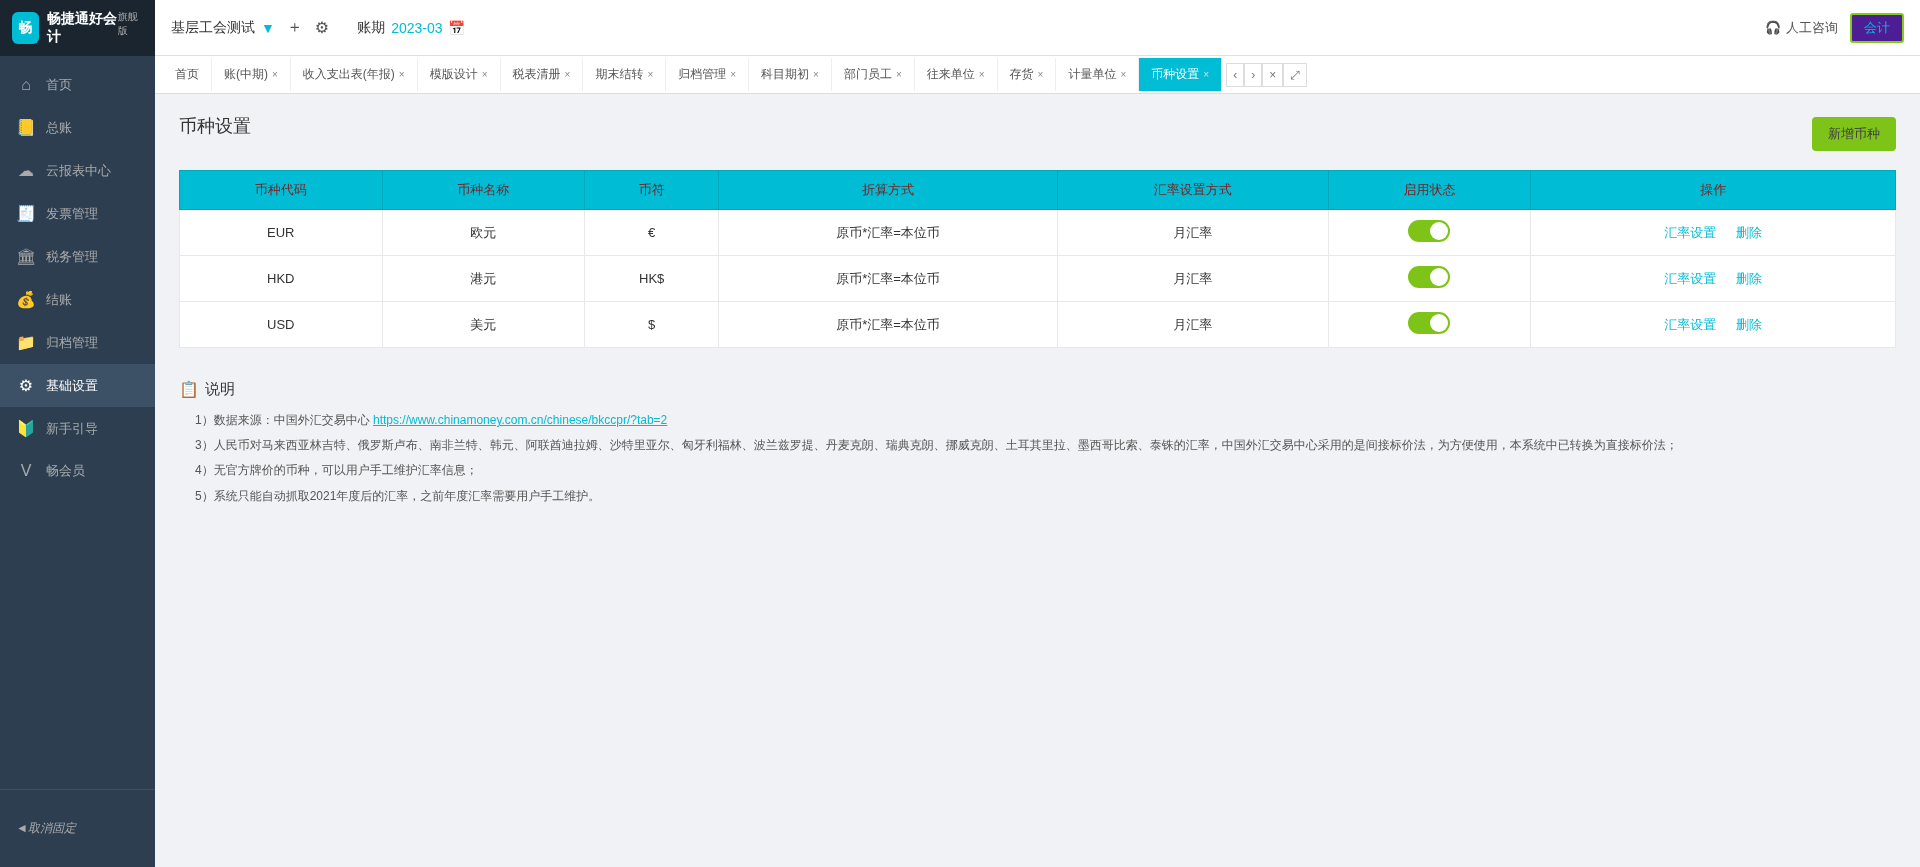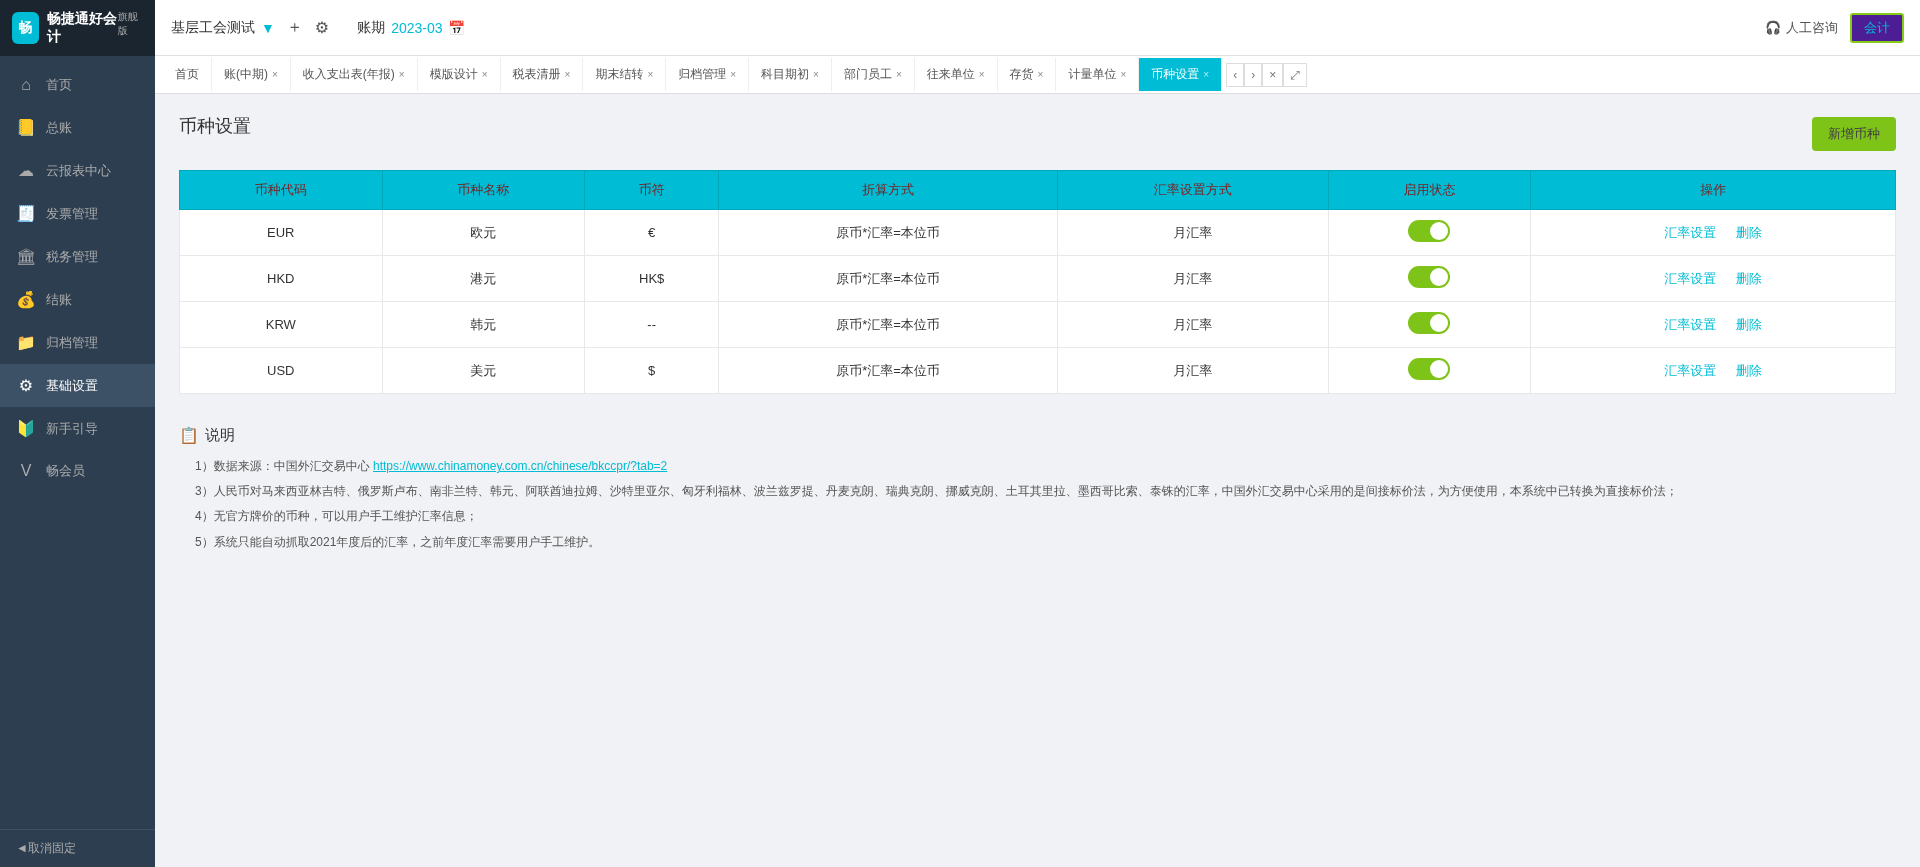--- a/index.html
+++ b/index.html
@@ -22,22 +22,22 @@
     .sidebar-logo-sub { color: #aaa; font-size: 10px; }
     .sidebar-nav { flex: 1; padding-top: 8px; }
     .sidebar-item {
       display: flex; align-items: center; gap: 10px; padding: 12px 16px;
       cursor: pointer; color: #aaa; transition: background 0.2s;
     }
     .sidebar-item.active { background: #3d5166; color: white; }
     .sidebar-item-icon { font-size: 16px; width: 20px; text-align: center; }
     .sidebar-item-label { font-size: 13px; }
     .sidebar-footer {
-      padding: 10px 16px; color: #aaa; font-size: 12px; cursor: pointer;
-      border-top: 1px solid #3d5166; display: flex; align-items: flex-end; gap: 6px;
+      padding: 30px 16px; color: #aaa; font-size: 12px; cursor: pointer;
+      border-top: 1px solid #3d5166; display: flex; align-items: flex-end; gap: 6px; font-style: italic;
     }
 
     
     .main-area { flex: 1; display: flex; flex-direction: column; overflow: hidden; }
 
     
     .topbar {
       background: white; height: 56px; display: flex; align-items: center;
       padding: 0 16px; border-bottom: 1px solid #e0e0e0; gap: 12px;
     }
@@ -292,36 +292,20 @@
       <div class="toggle">
         <div class="toggle-circle"></div>
       </div>
     </td>
     <td>
       <a class="action-link">汇率设置</a>
       <a class="action-link">删除</a>
     </td>
   </tr>
           <tr>
-    <td>KRW</td>
-    <td>韩元</td>
-    <td>--</td>
-    <td>原币*汇率=本位币</td>
-    <td>月汇率</td>
-    <td>
-      <div class="toggle">
-        <div class="toggle-circle"></div>
-      </div>
-    </td>
-    <td>
-      <a class="action-link">汇率设置</a>
-      <a class="action-link">删除</a>
-    </td>
-  </tr>
-          <tr>
     <td>USD</td>
     <td>美元</td>
     <td>$</td>
     <td>原币*汇率=本位币</td>
     <td>月汇率</td>
     <td>
       <div class="toggle">
         <div class="toggle-circle"></div>
       </div>
     </td>

